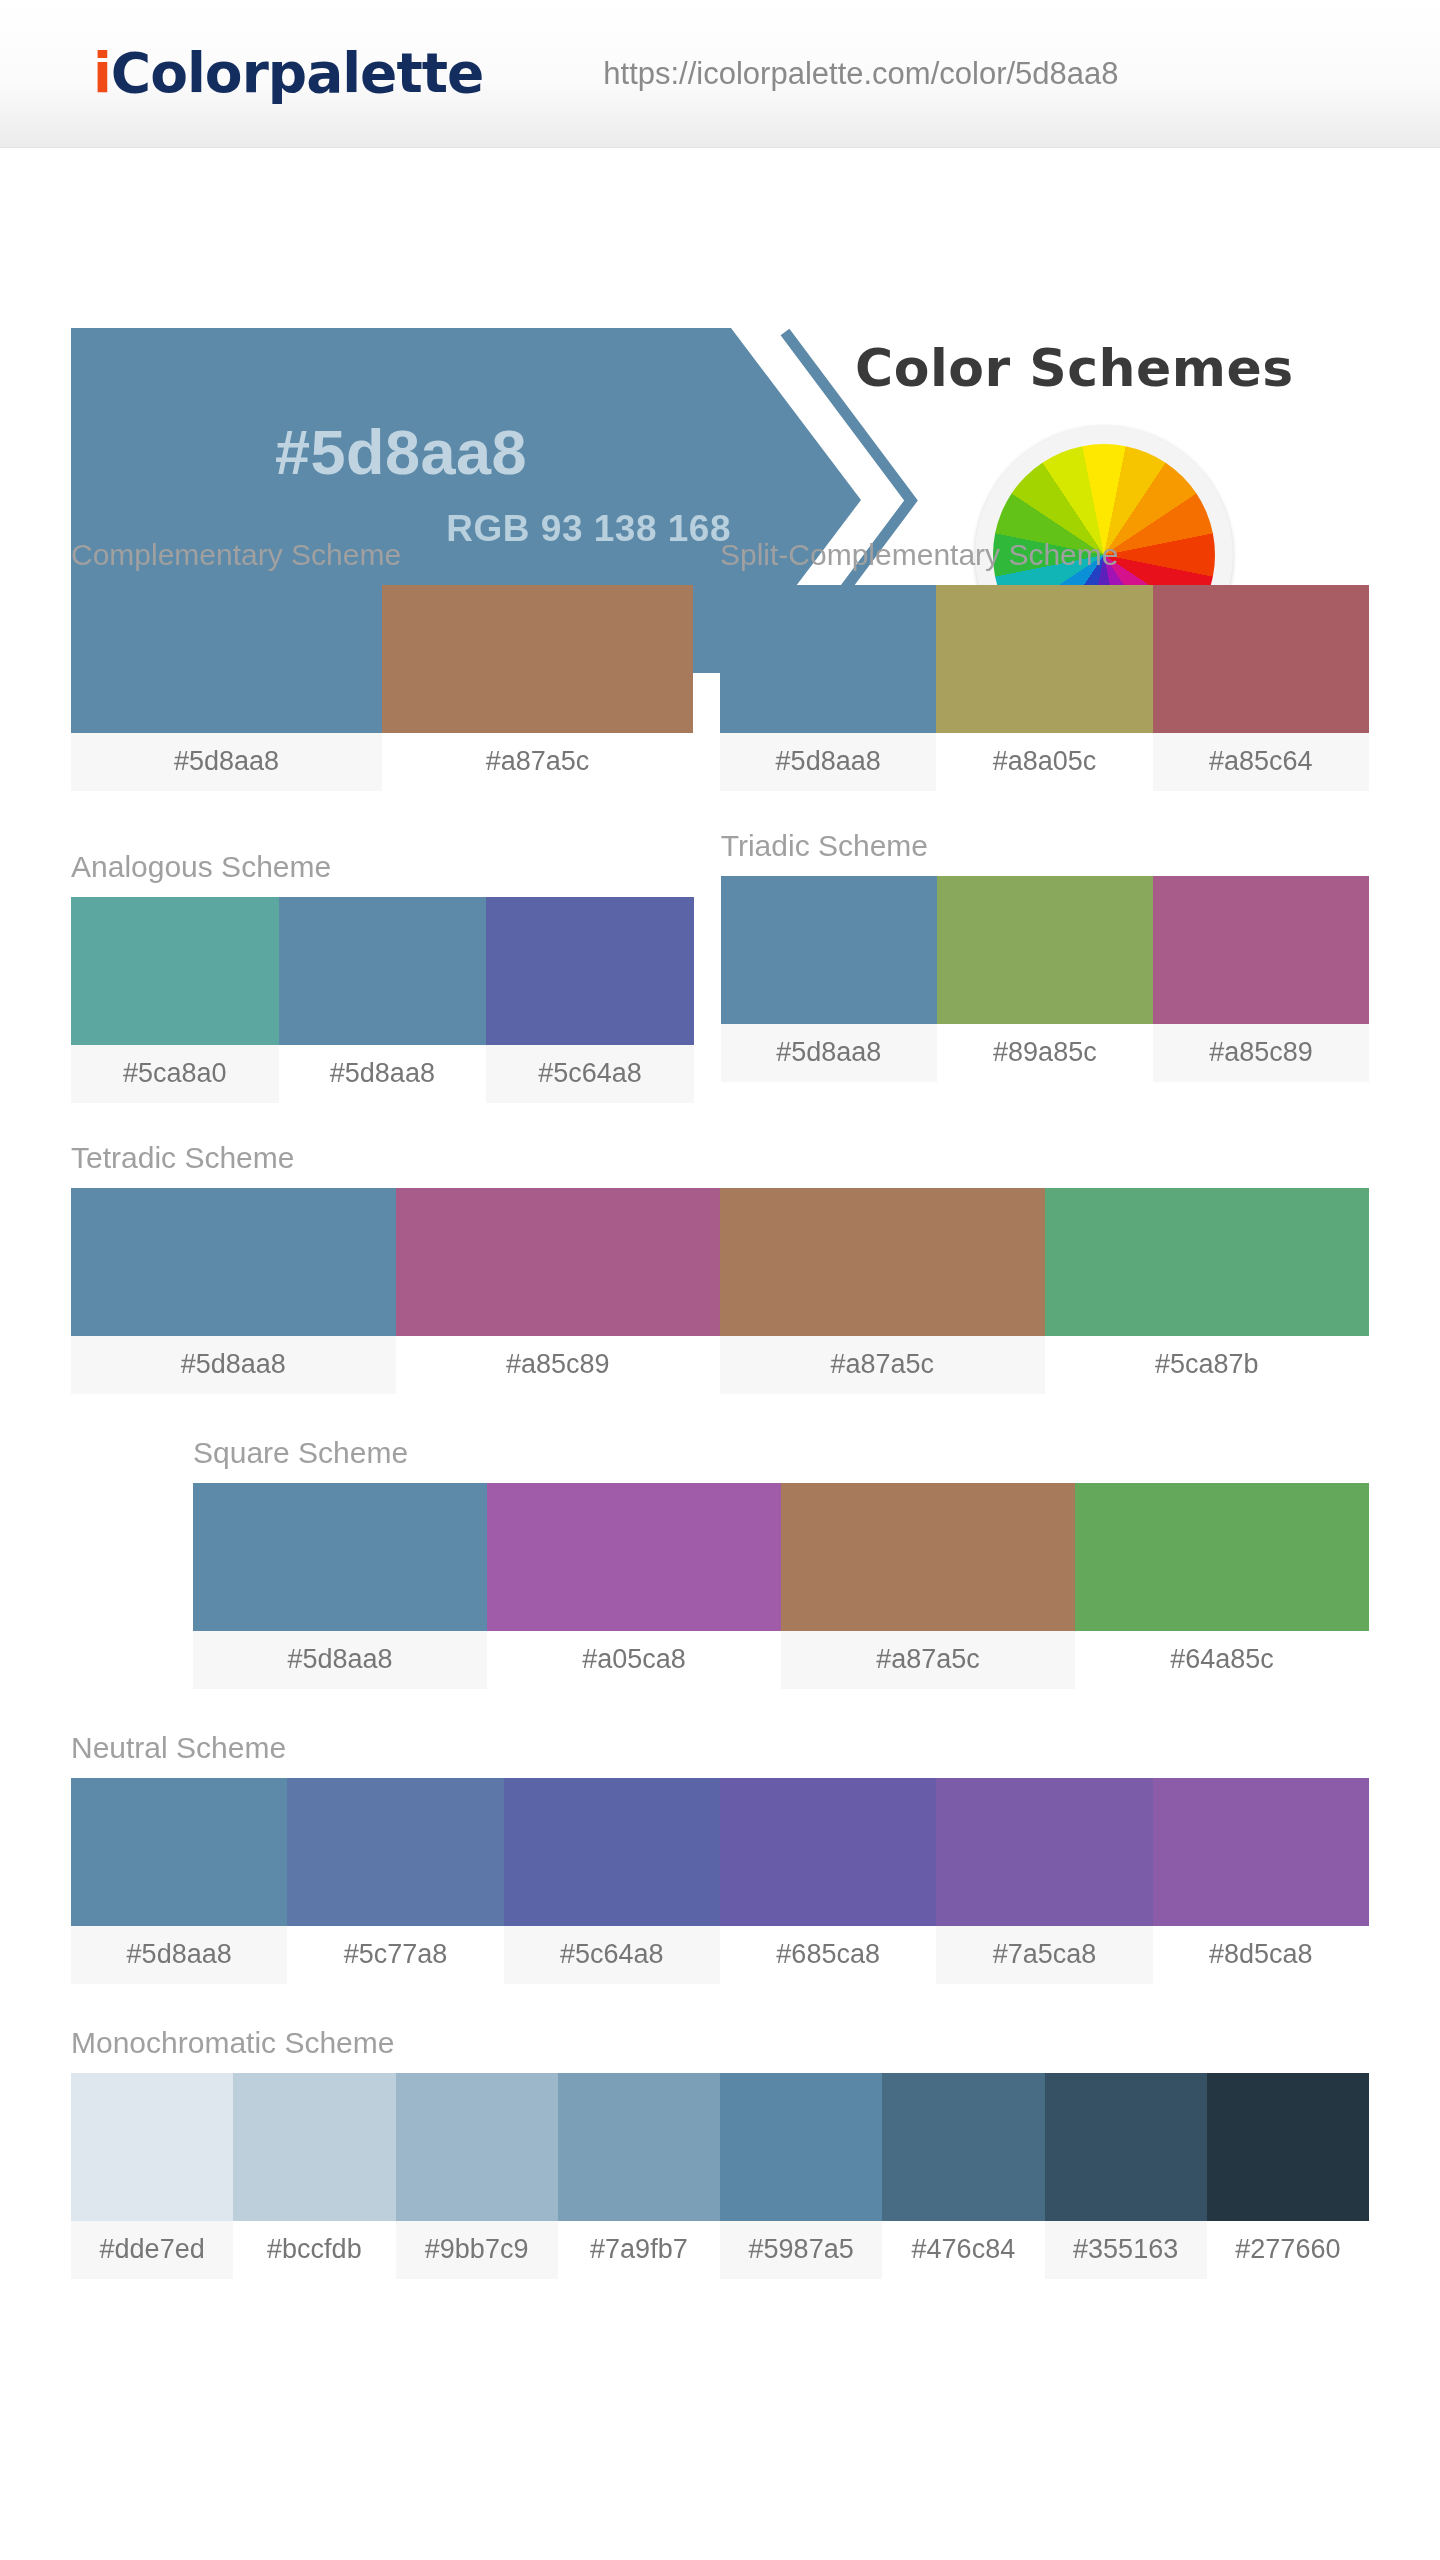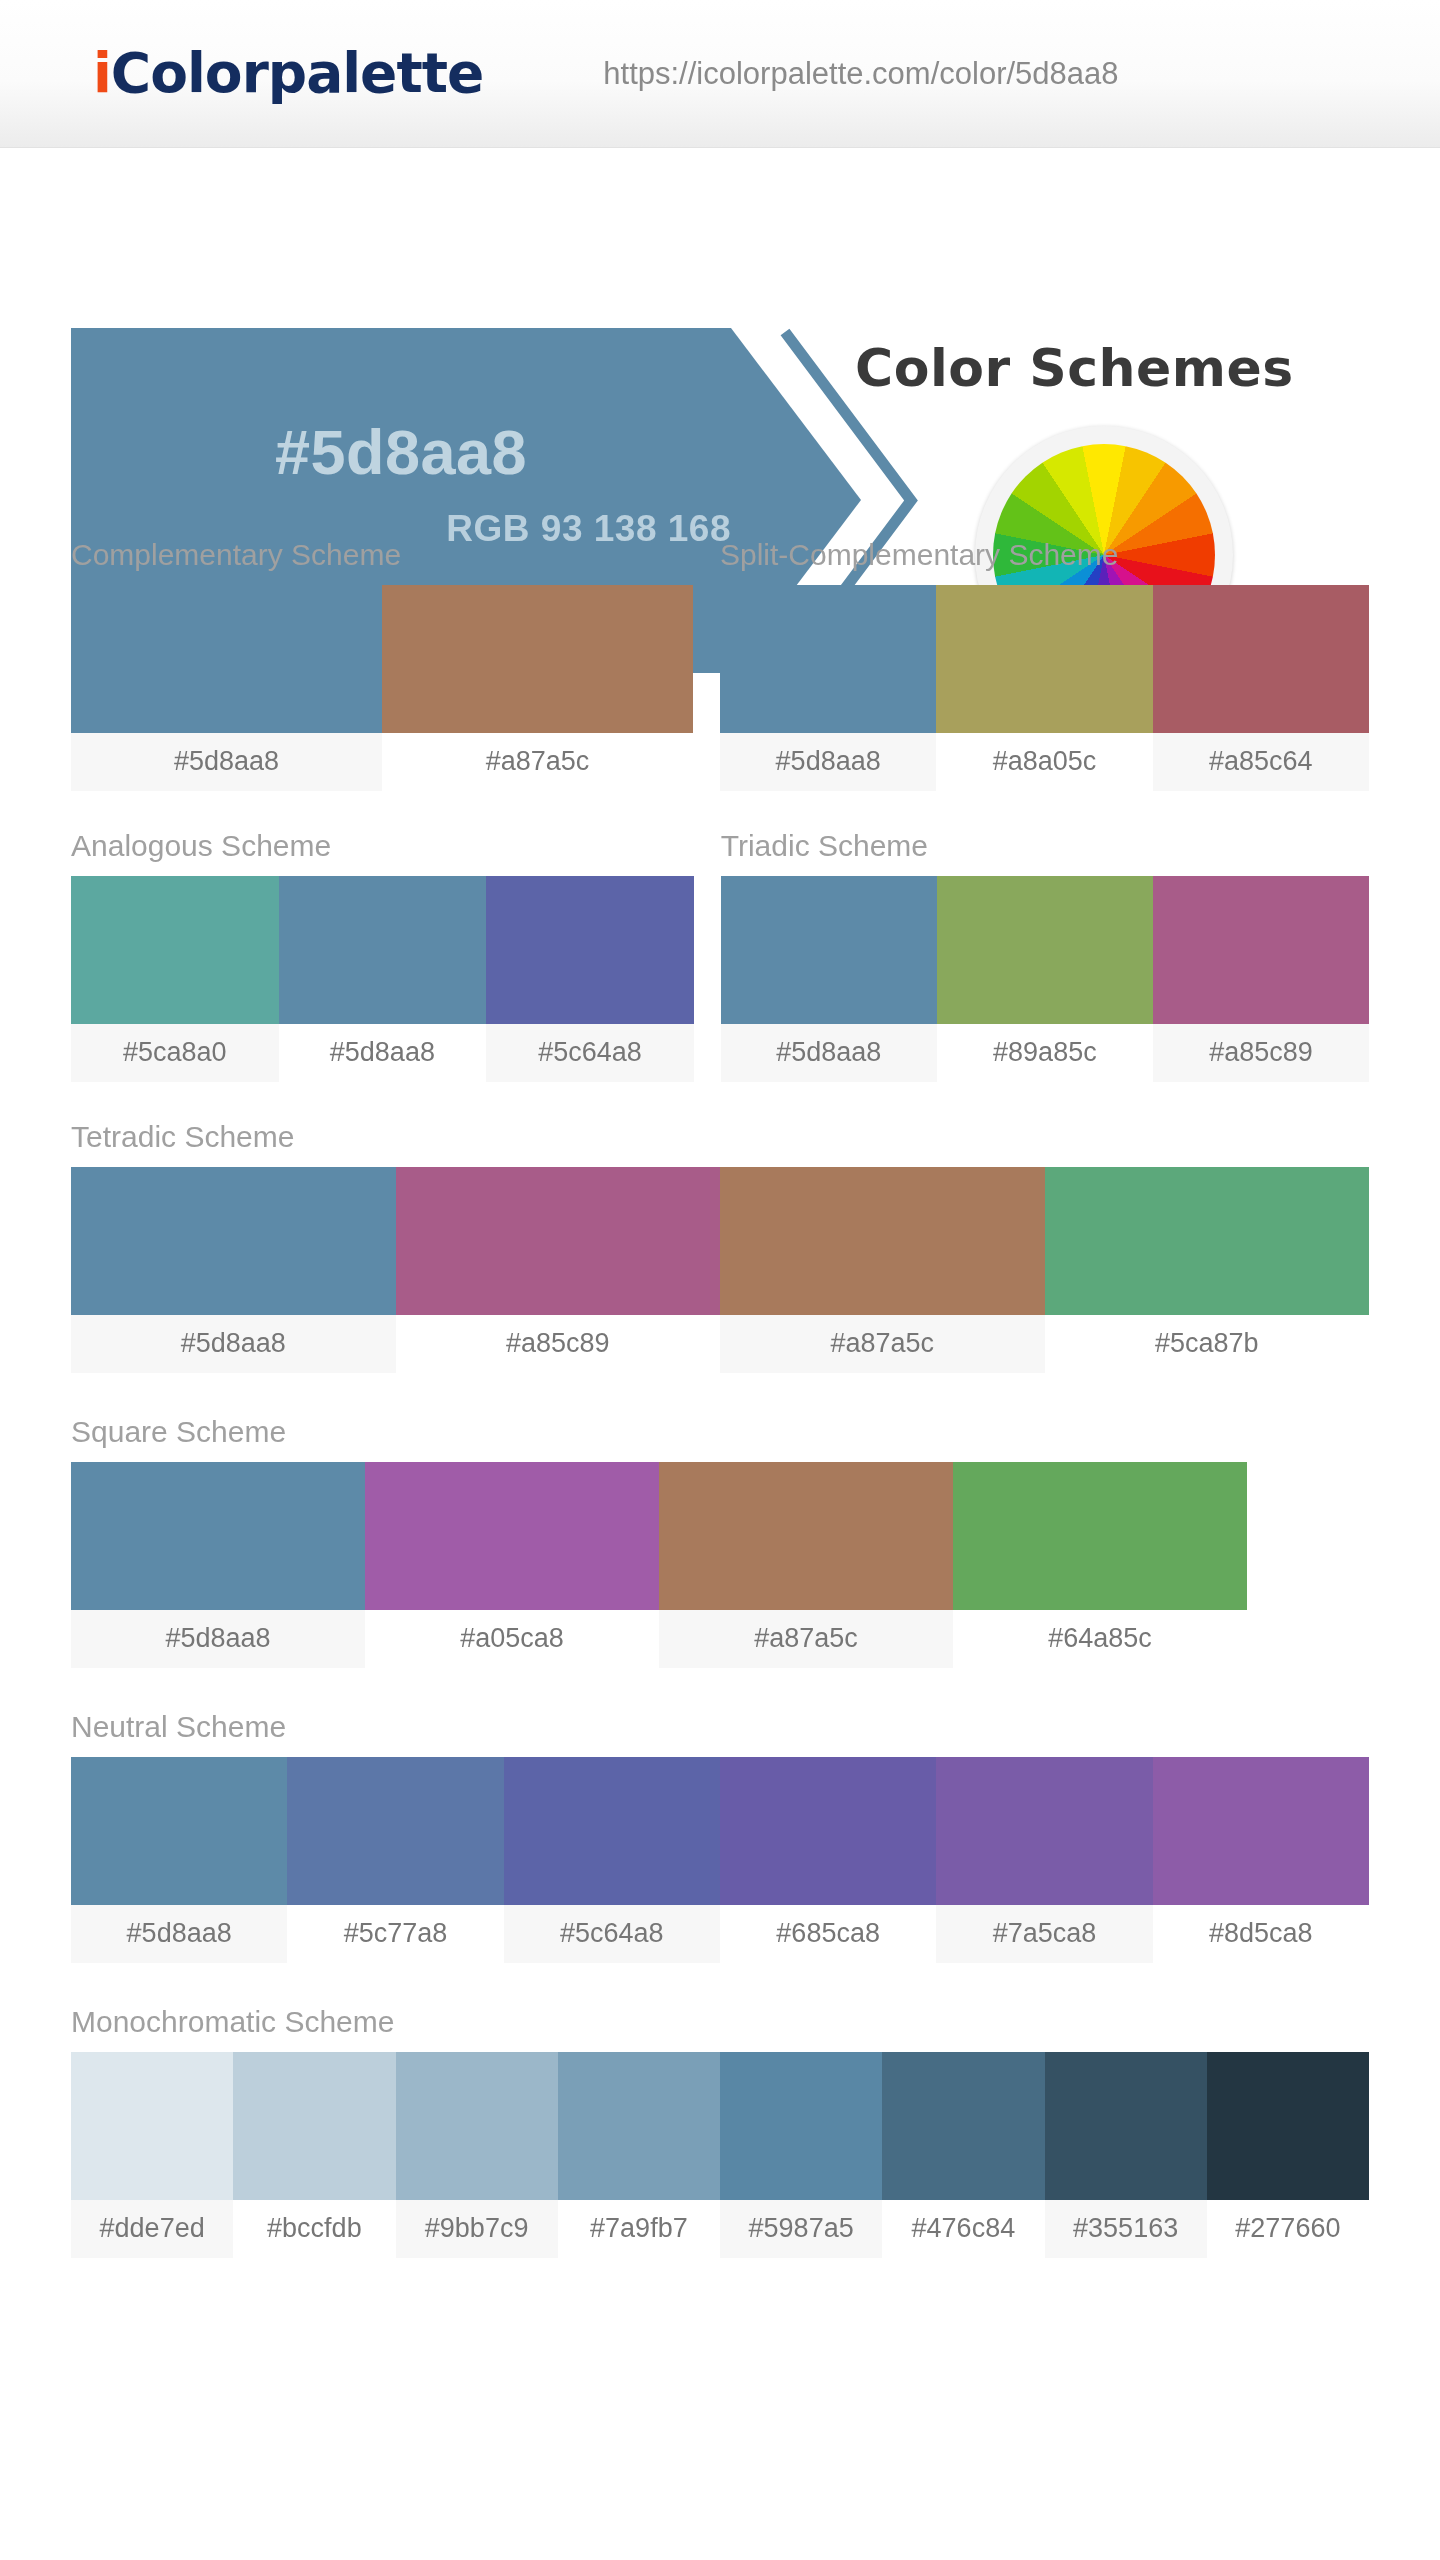--- a/index.html
+++ b/index.html
@@ -121,21 +121,21 @@
     box-shadow: 0 1px 4px rgba(0,0,0,0.18);
     display: flex;
     align-items: center;
     justify-content: center;
   }
   .wheel { width: 222px; height: 222px; border-radius: 50%; overflow: hidden; }
 
   
   .content { position: relative; padding: 0 71px; }
 
-  .row { display: flex; gap: 27px; margin-bottom: 0; }
+  .row { display: flex; gap: 27px; margin-bottom: 0; justify-content: flex-end; }
   .block { position: relative; }
 
   .scheme-label {
     font-size: 30px;
     color: #a0a0a0;
     font-family: "Liberation Sans", sans-serif;
     font-weight: 400;
     padding-bottom: 13px;
     white-space: nowrap;
   }
@@ -209,21 +209,21 @@
           </div>
           <div class="labels">
             <div class="hexlabel alt">#5d8aa8</div>
             <div class="hexlabel">#a8a05c</div>
             <div class="hexlabel alt">#a85c64</div>
           </div>
         </div>
       </div>
       <div class="spacer-sm"></div>
       <div class="row">
-        <div class="block" style="width: 707px;">
+        <div class="block" style="width: 707px; margin-top: 21px;">
           <div class="scheme-label">Analogous Scheme</div>
           <div class="swatches">
             <div class="swatch" style="background: rgb(92, 168, 160);"></div>
             <div class="swatch" style="background: rgb(93, 138, 168);"></div>
             <div class="swatch" style="background: rgb(92, 100, 168);"></div>
           </div>
           <div class="labels">
             <div class="hexlabel alt">#5ca8a0</div>
             <div class="hexlabel">#5d8aa8</div>
             <div class="hexlabel alt">#5c64a8</div>

